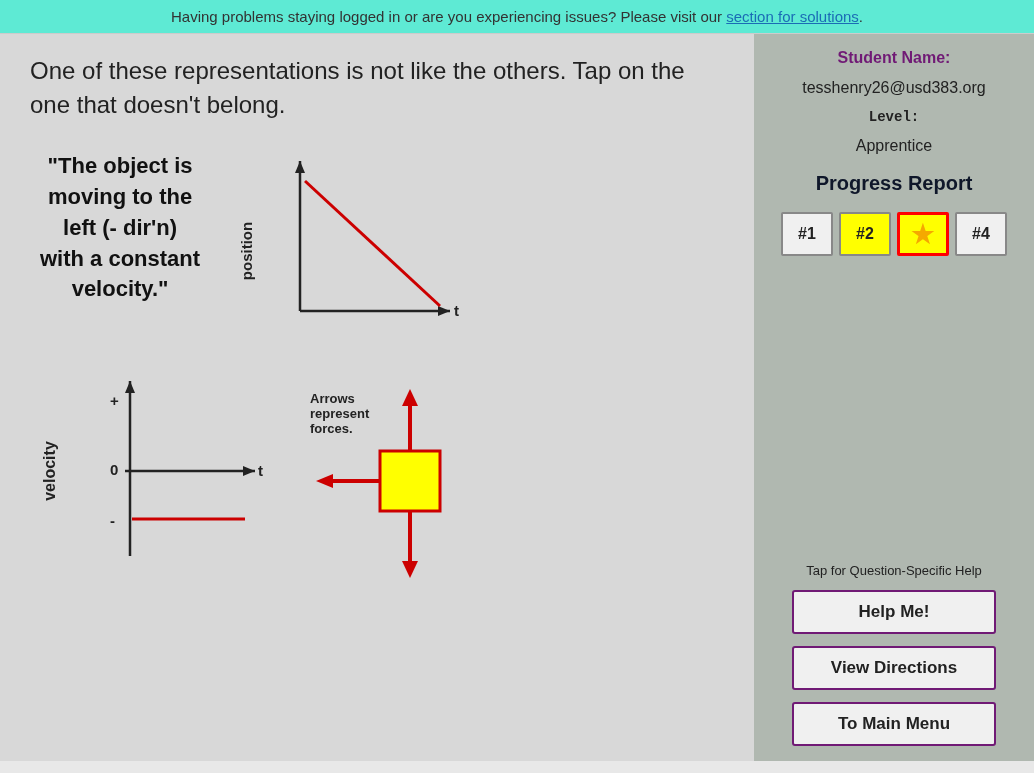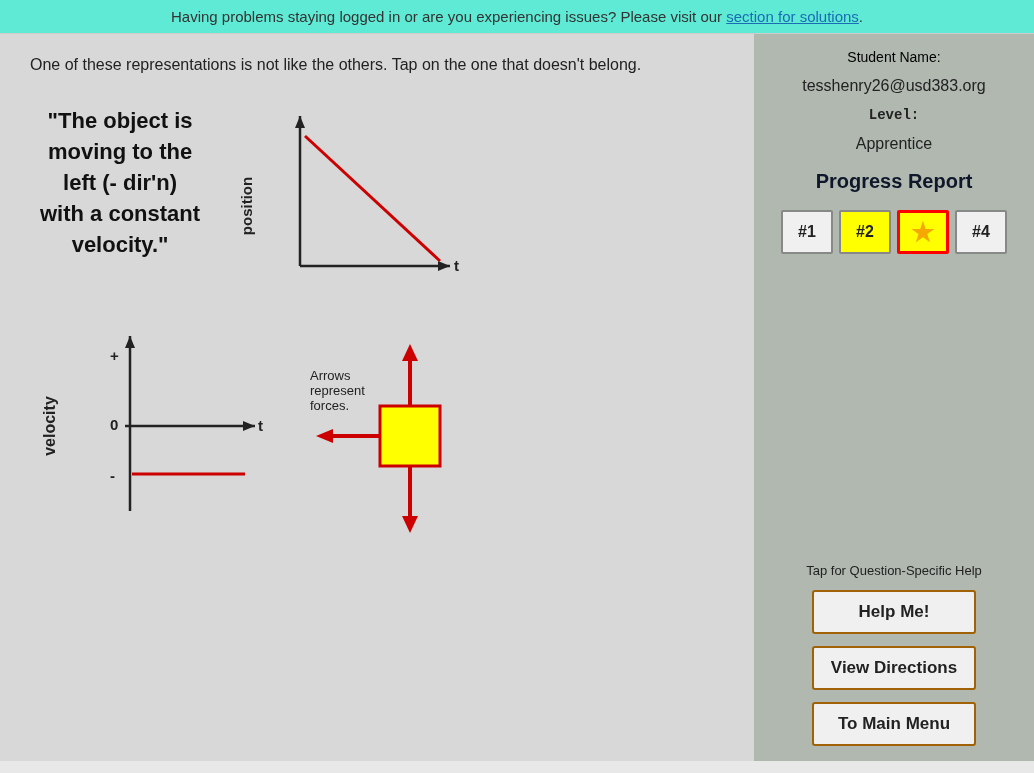--- a/index.html
+++ b/index.html
@@ -33,21 +33,21 @@
 
     
     .left-panel {
       flex: 1;
       background: #d8d8d8;
       padding: 20px 30px;
       position: relative;
     }
 
     .question-text {
-      font-size: 16px;
+      font-size: 24px;
       color: #222;
       margin-bottom: 20px;
       line-height: 1.4;
     }
 
     .representations-area {
       display: flex;
       flex-direction: row;
       align-items: flex-start;
       gap: 30px;
@@ -105,39 +105,40 @@
 
     .force-diagram-container {
       position: relative;
       width: 200px;
       height: 220px;
     }
     .arrows-label {
       font-size: 13px;
       color: #222;
       position: absolute;
-      top: 42px;
+      top: 20px;
       left: 0;
+      font-weight: bold;
     }
 
     
     .right-panel {
       width: 280px;
       background: #b0b8b0;
       padding: 15px 20px;
       display: flex;
       flex-direction: column;
       align-items: center;
       gap: 12px;
     }
 
     .student-name-label {
-      font-size: 14px;
-      font-weight: normal;
-      color: #000000;
+      font-size: 16px;
+      font-weight: bold;
+      color: #701a75;
       text-align: center;
     }
     .student-name-value {
       font-size: 16px;
       color: #222;
       text-align: center;
     }
     .level-label {
       font-size: 14px;
       font-weight: bold;
@@ -191,23 +192,23 @@
     }
 
     .help-label {
       font-size: 13px;
       color: #222;
       text-align: center;
       margin-top: 10px;
     }
 
     .action-btn {
-      width: 164px;
+      width: 204px;
       padding: 10px 15px;
-      border: 2px solid #a16207;
+      border: 2px solid #701a75;
       background: #f0f0f0;
       font-size: 17px;
       font-weight: bold;
       color: #222;
       cursor: pointer;
       border-radius: 3px;
       text-align: center;
     }
 
     .spacer { flex: 1; }

